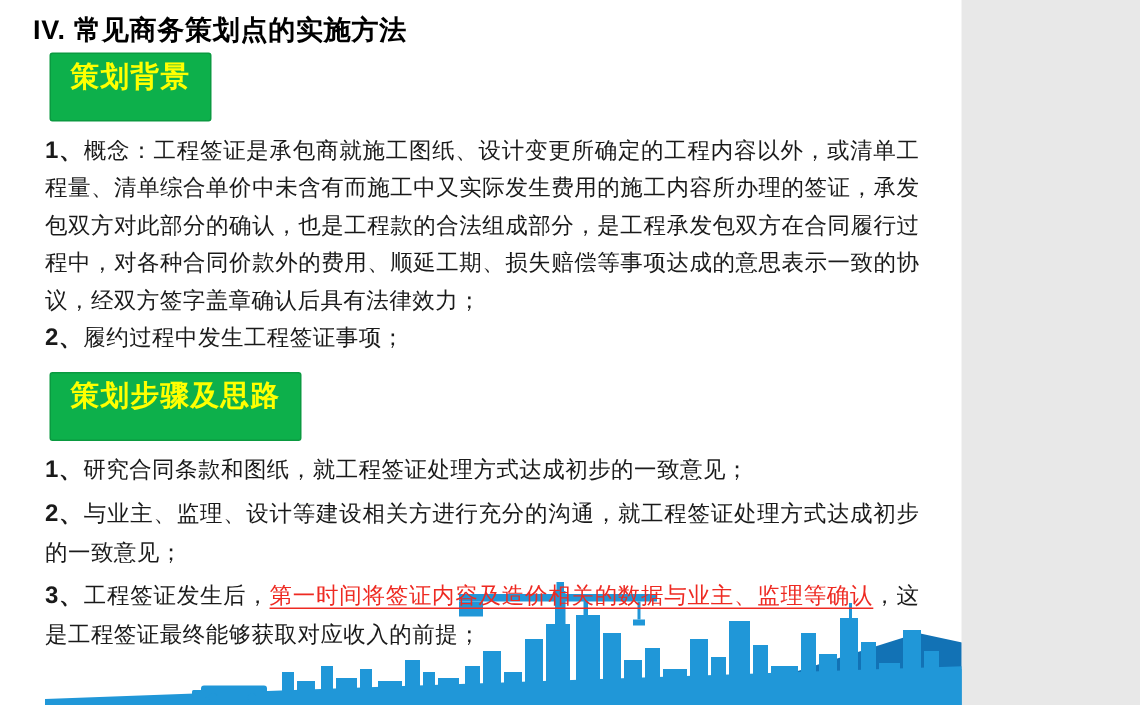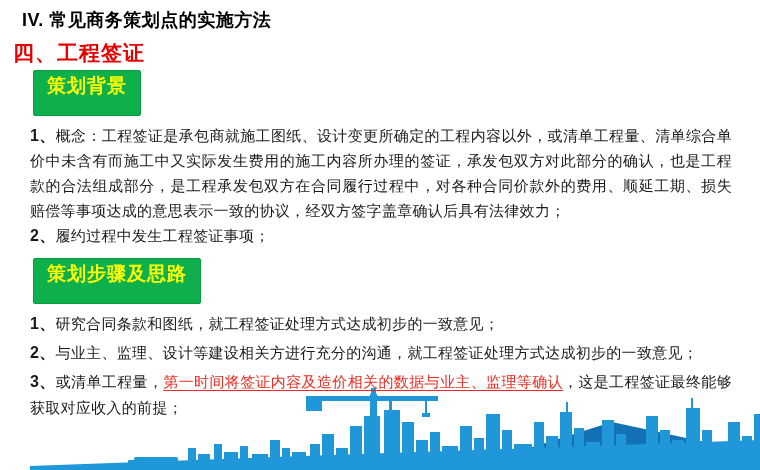--- a/index.html
+++ b/index.html
@@ -10,21 +10,21 @@
     --highlight-red:#ee2a22;
     --skyline-blue:#2097d8;
     --skyline-dark:#1272b5;
     --text-black:#1a1a1a;
   }
   *{margin:0;padding:0;box-sizing:border-box;}
   html,body{background:#e8e8e8;}
   body{font-family:"Liberation Sans","DejaVu Sans",sans-serif;}
   .slide{
     position:relative;
-    width:760px;height:470px;
+    width:641px;height:470px;
     background:#ffffff;
     overflow:hidden;
   }
   .slide-title{
     margin:8px 0 0 22px;
     font-size:18px;
     font-weight:700;
     color:#000;
     letter-spacing:0.5px;
   }
@@ -81,35 +81,34 @@
   .skyline .light{fill:var(--skyline-blue);}
   .skyline .dark{fill:var(--skyline-dark);}
 </style>
 </head>
 <body>
 
 <div class="slide">
 
   <div class="slide-title">IV. 常见商务策划点的实施方法</div>
 
-  <div class="section-heading">四、工程签证</div>
 
   <div class="badge">策划背景</div>
 
   <div class="content">
       <p class="item"><span class="num">1、</span><span class="seg">概念：工程签证是承包商就施工图纸、设计变更所确定的工程内容以外，或清单工程量、清单综合单价中未含有而施工中又实际发生费用的施工内容所办理的签证，承发包双方对此部分的确认，也是工程款的合法组成部分，是工程承发包双方在合同履行过程中，对各种合同价款外的费用、顺延工期、损失赔偿等事项达成的意思表示一致的协议，经双方签字盖章确认后具有法律效力；</span></p>
       <p class="item"><span class="num">2、</span><span class="seg">履约过程中发生工程签证事项；</span></p>
     </div>
 
   <div><span class="badge steps">策划步骤及思路</span></div>
 
   <div class="content steps-list">
       <p class="item"><span class="num">1、</span><span class="seg">研究合同条款和图纸，就工程签证处理方式达成初步的一致意见；</span></p>
       <p class="item"><span class="num">2、</span><span class="seg">与业主、监理、设计等建设相关方进行充分的沟通，就工程签证处理方式达成初步的一致意见；</span></p>
-      <p class="item"><span class="num">3、</span><span class="seg">或清单工程量，</span><span class="seg red-underline">第一时间将签证内容及造价相关的数据与业主、监理等确认</span><span class="seg">，这是工程签证最终能够获取对应收入的前提；</span></p>
+      <p class="item"><span class="num">3、</span><span class="seg">工程签证发生后，</span><span class="seg red-underline">第一时间将签证内容及造价相关的数据与业主、监理等确认</span><span class="seg">，这是工程签证最终能够获取对应收入的前提；</span></p>
     </div>
 
   <svg class="skyline" viewBox="0 0 760 84" preserveAspectRatio="none" aria-hidden="true">
 
     <polygon class="dark" points="460,84 612,36 760,68 760,84"></polygon>
 
     <polygon class="light" points="30,80 250,72 760,54 760,84 30,84"></polygon>
 
     <g class="light">
       <rect x="134" y="71" width="44" height="7" rx="2"></rect>

